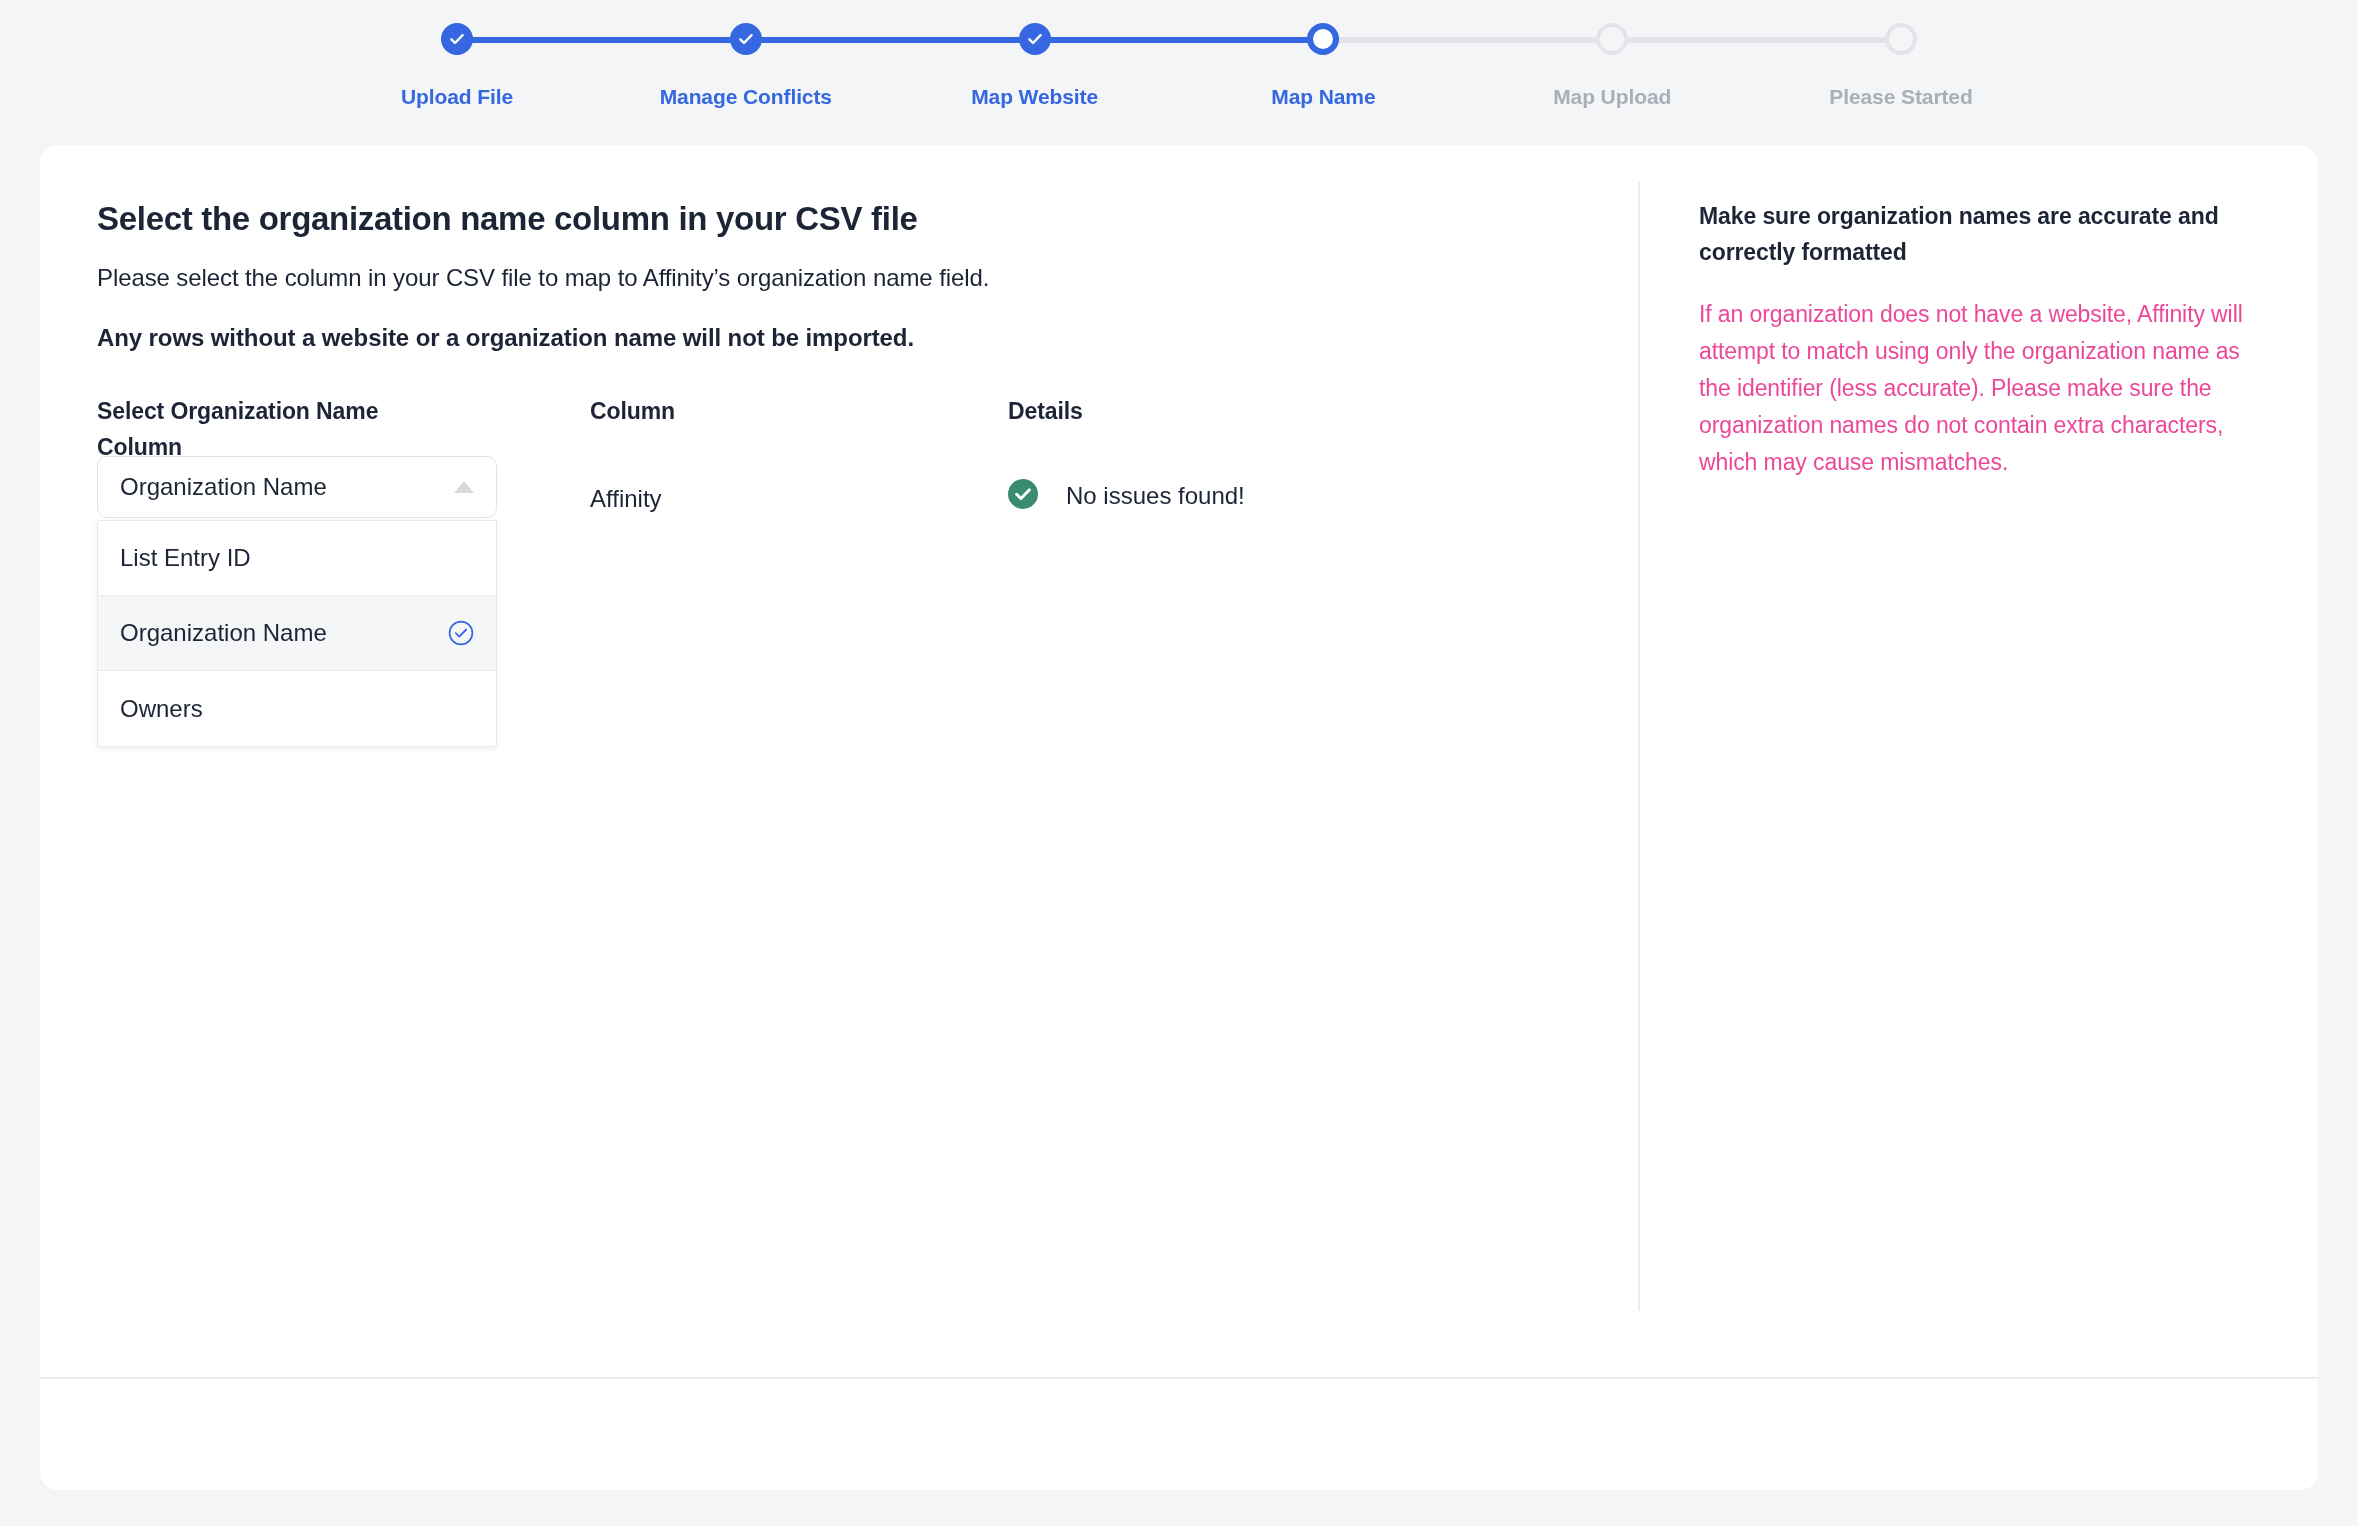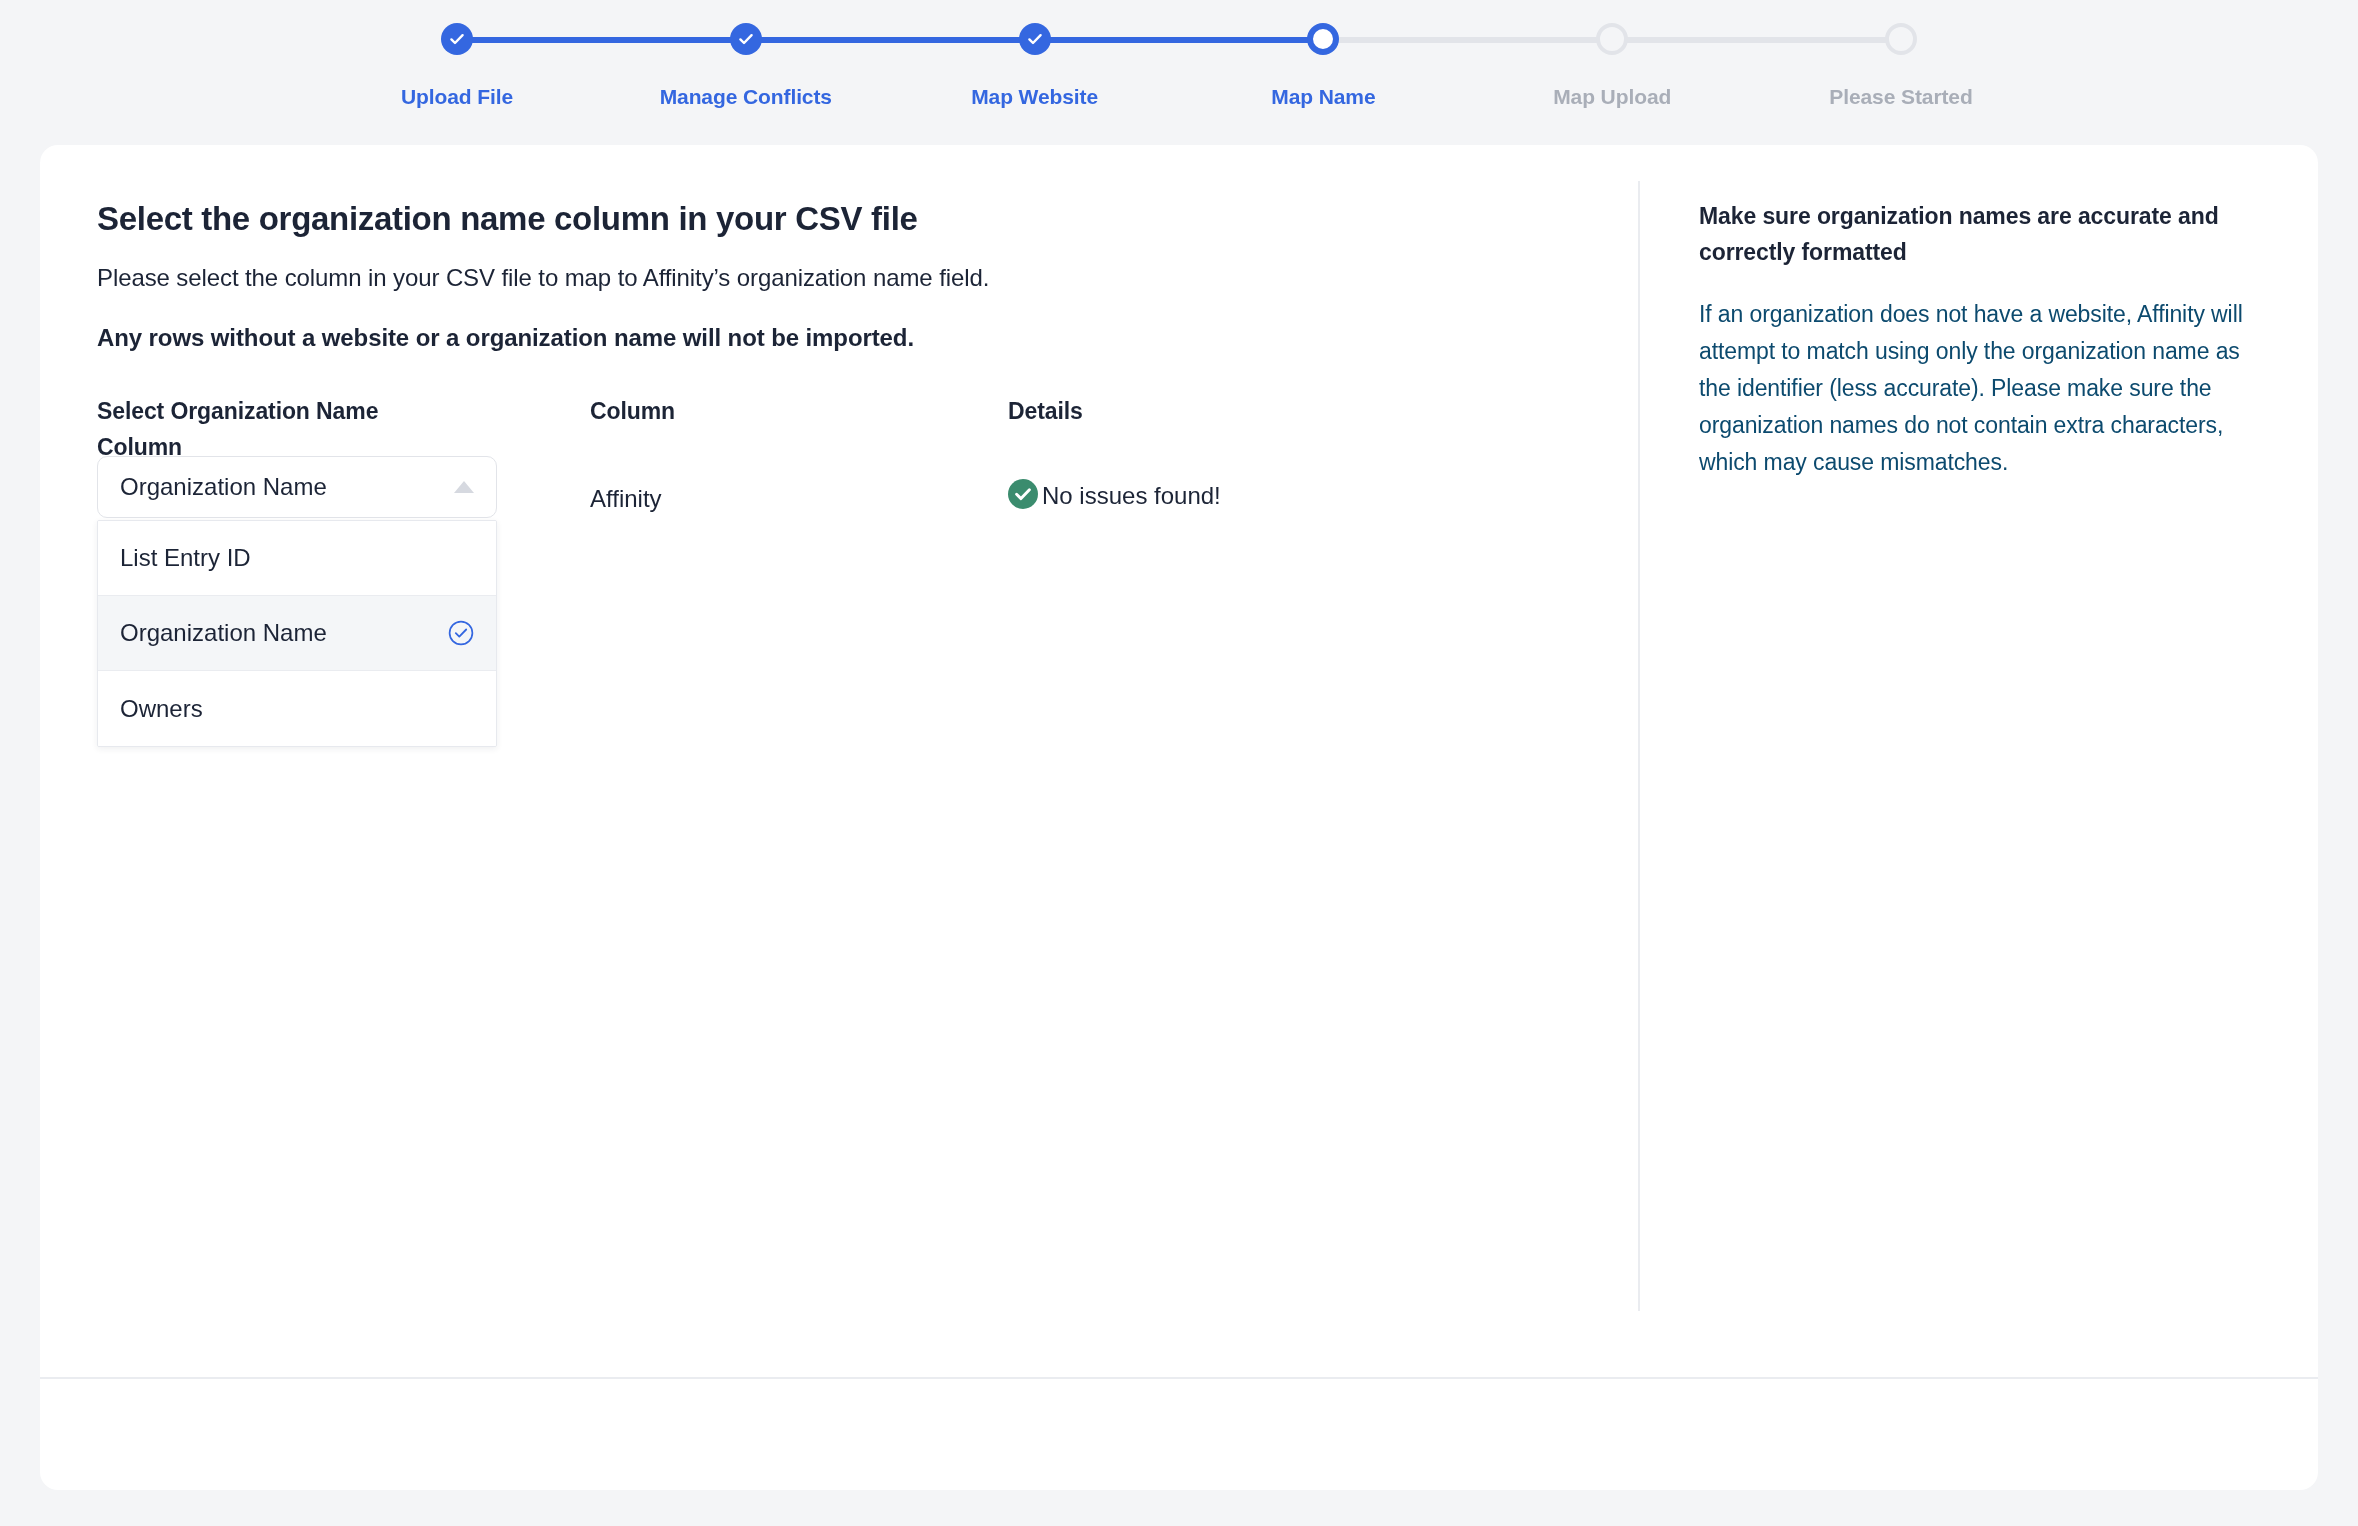--- a/index.html
+++ b/index.html
@@ -149,21 +149,21 @@
     font-size: 24px;
     color: #1C2436;
   }
 
   .details-row {
     position: absolute;
     left: 968px;
     top: 334px;
     display: flex;
     align-items: center;
-    gap: 4px;
+    gap: 28px;
   }
   .details-text {
     font-size: 24px;
     color: #1C2436;
   }
 
   
   .select-wrap {
     position: absolute;
     left: 57px;
@@ -247,21 +247,21 @@
   .aside-title {
     font-size: 23px;
     font-weight: bold;
     color: #1C2436;
     line-height: 36px;
     letter-spacing: -0.1px;
   }
   .aside-body {
     margin-top: 26px;
     font-size: 23px;
-    color: #0c4a6e;
+    color: #ec4899;
     line-height: 37px;
     letter-spacing: -0.1px;
   }
 
   
   .divider-h {
     position: absolute;
     left: 0;
     top: 1232px;
     width: 2278px;

